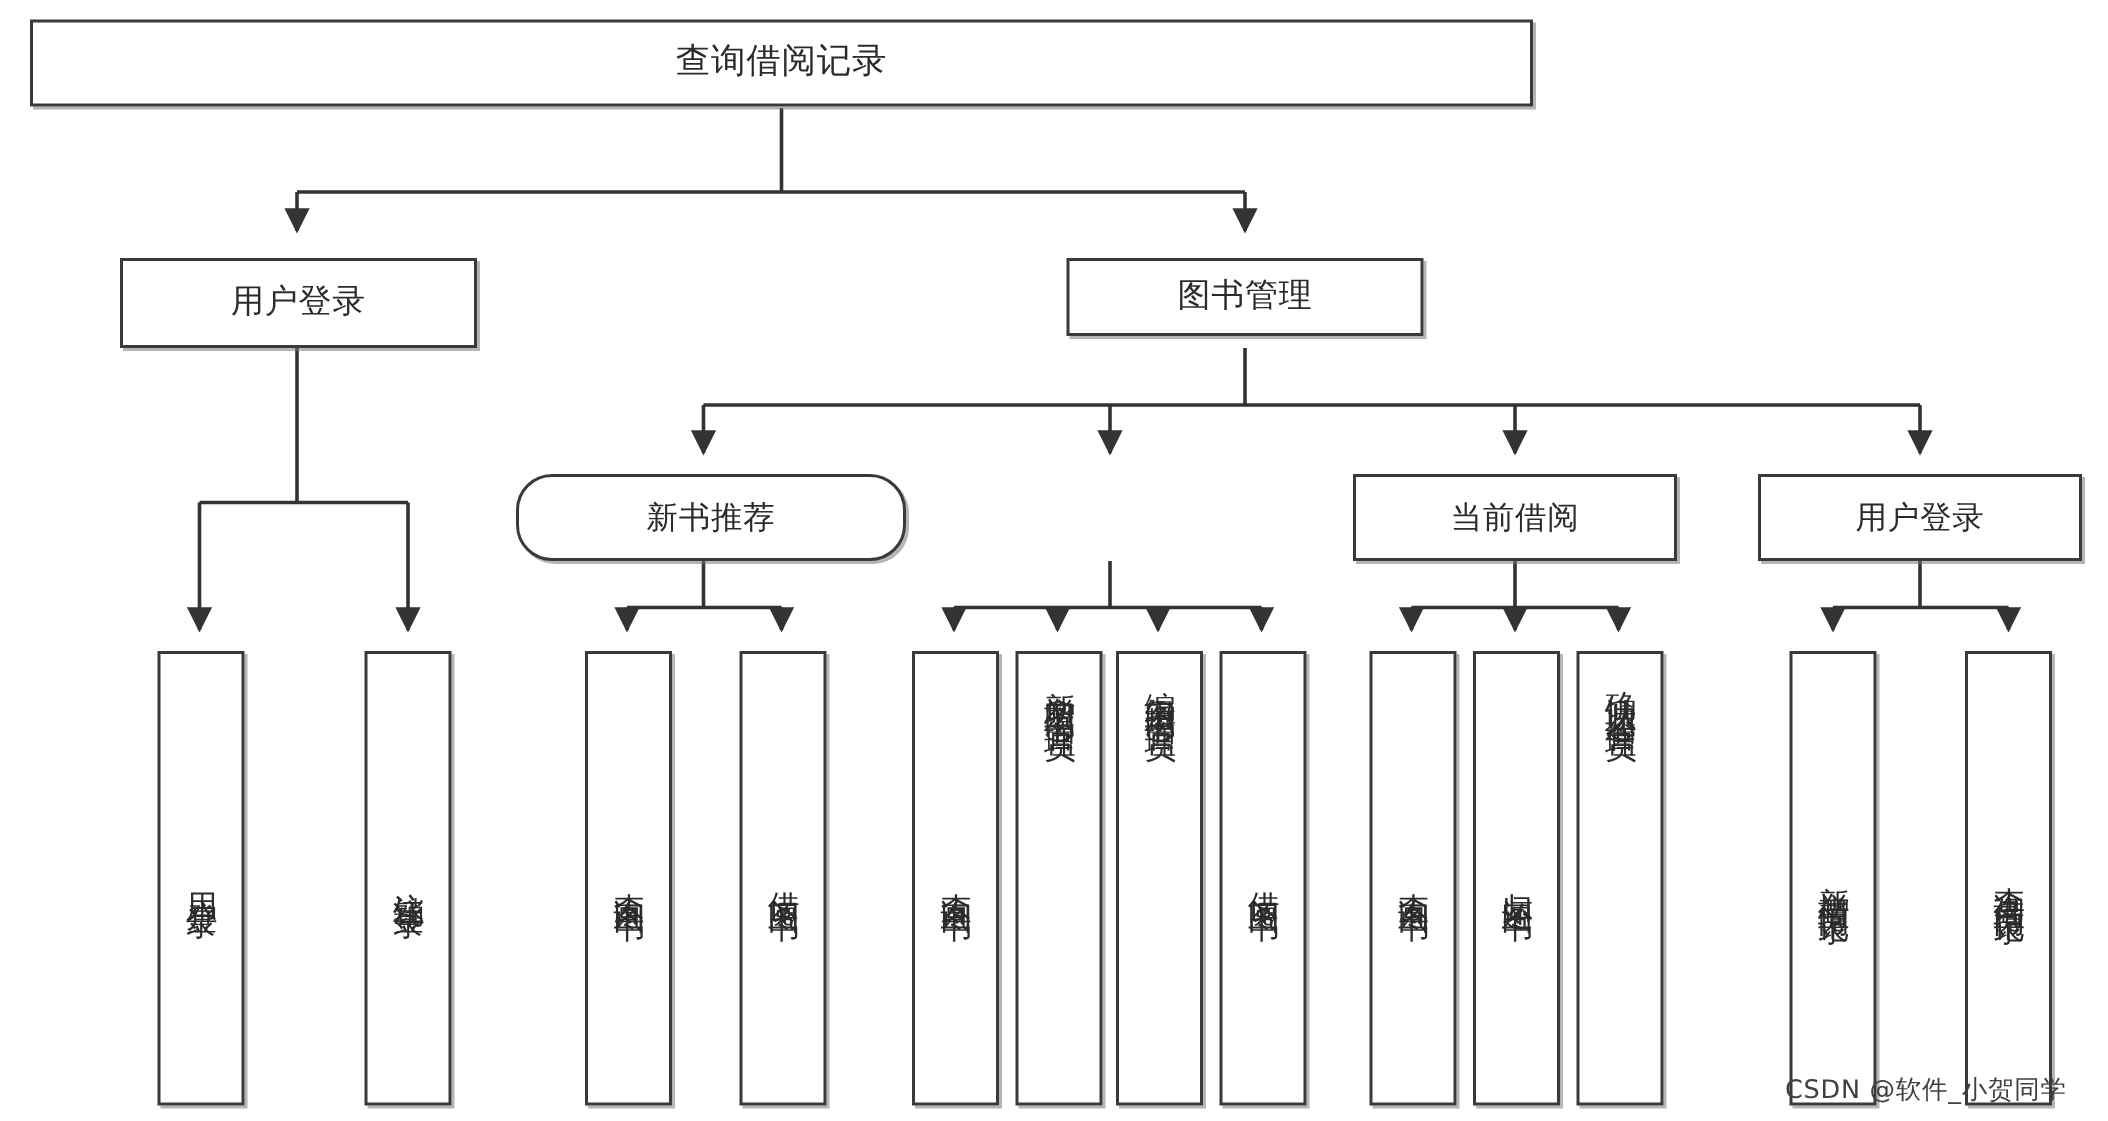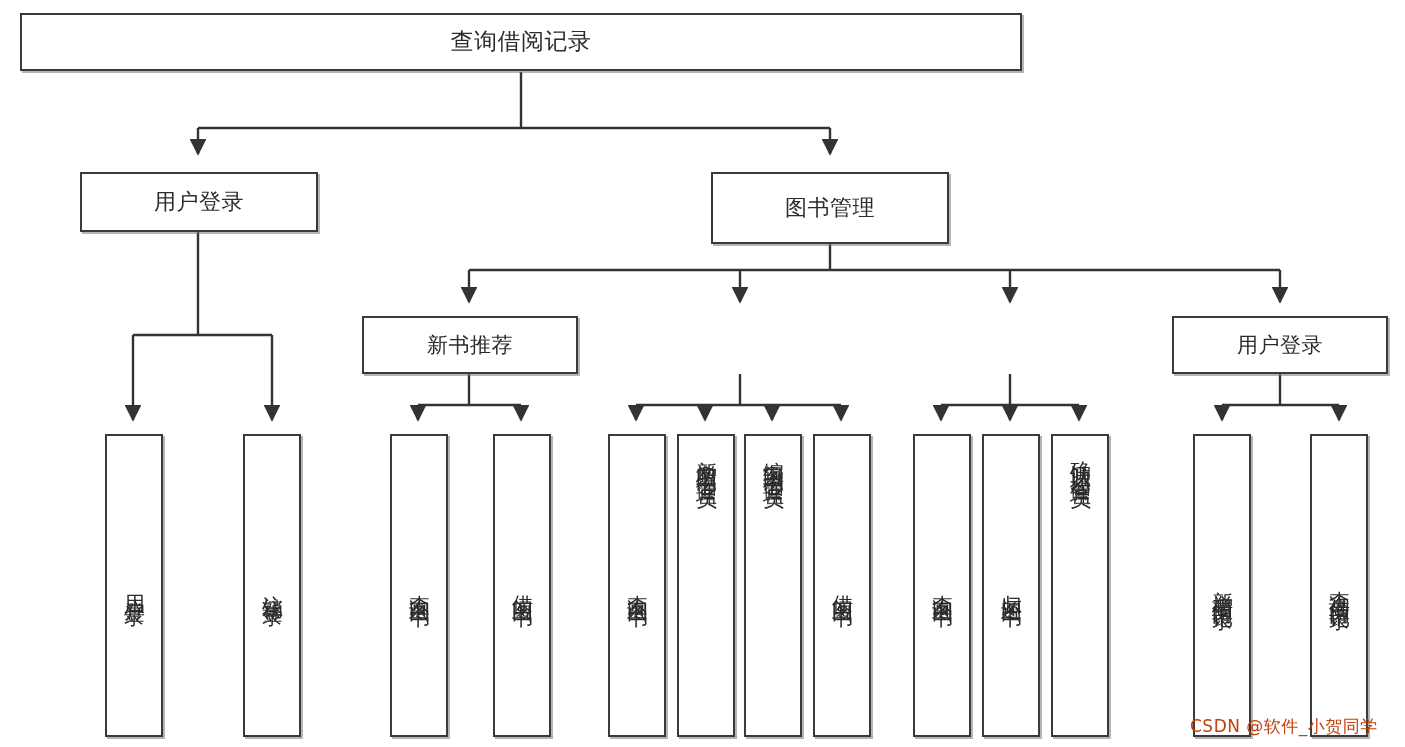--- a/index.html
+++ b/index.html
@@ -62,21 +62,21 @@
     text-align: center;
   }
   .node.leaf.tall-text {
     align-items: flex-start;
   }
   .watermark {
     position: absolute;
     left: 1190px;
     top: 715px;
     font-size: 17px;
-    color: #c2410c;
+    color: #404040;
     letter-spacing: 0.5px;
     white-space: nowrap;
     font-family: "DejaVu Sans", "Liberation Sans", sans-serif;
   }
 </style>
 </head>
 <body>
 
 <div id="diagram-root">
 
@@ -130,26 +130,29 @@
     </g>
   </svg>
 
   <div class="node root" style="left:20px; top:13px; width:1002px; height:58px;">
     <span class="label">查询借阅记录</span>
   </div>
 
   <div class="node level2" style="left:80px; top:172px; width:238px; height:60px;">
     <span class="label">用户登录</span>
   </div>
-  <div class="node level2" style="left:711px; top:172px; width:238px; height:72px;">
+  <div class="node level2" style="left:711px; top:172px; width:238px; height:52px;">
     <span class="label">图书管理</span>
   </div>
 
-  <div class="node level3" style="left:362px; top:316px; width:216px; height:58px;">
+  <div class="node level3" style="left:344px; top:316px; width:260px; height:58px;border-radius:24px;">
     <span class="label">新书推荐</span>
+  </div>
+  <div class="node level3" style="left:902px; top:316px; width:216px; height:58px;">
+    <span class="label">当前借阅</span>
   </div>
   <div class="node level3" style="left:1172px; top:316px; width:216px; height:58px;">
     <span class="label">用户登录</span>
   </div>
 
   <div class="node leaf" style="left:105px; top:434px; width:58px; height:303px;">
     <span class="label">用户登录</span>
   </div>
   <div class="node leaf" style="left:243px; top:434px; width:58px; height:303px;">
     <span class="label">注销登录</span>

